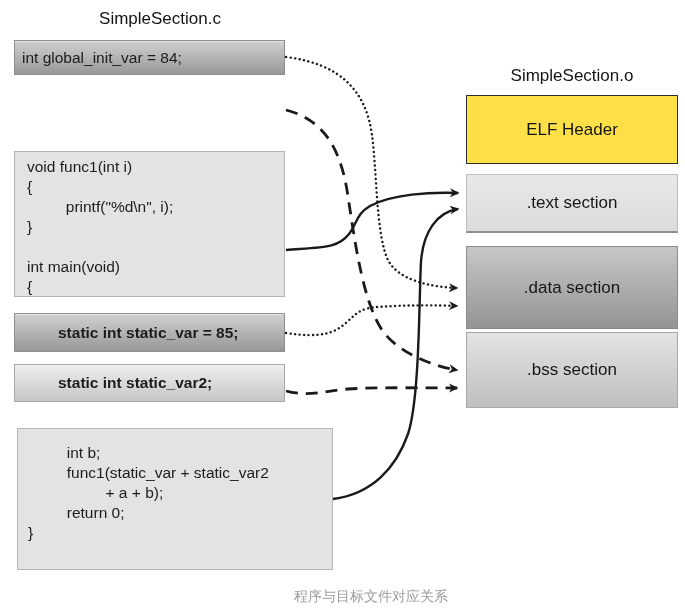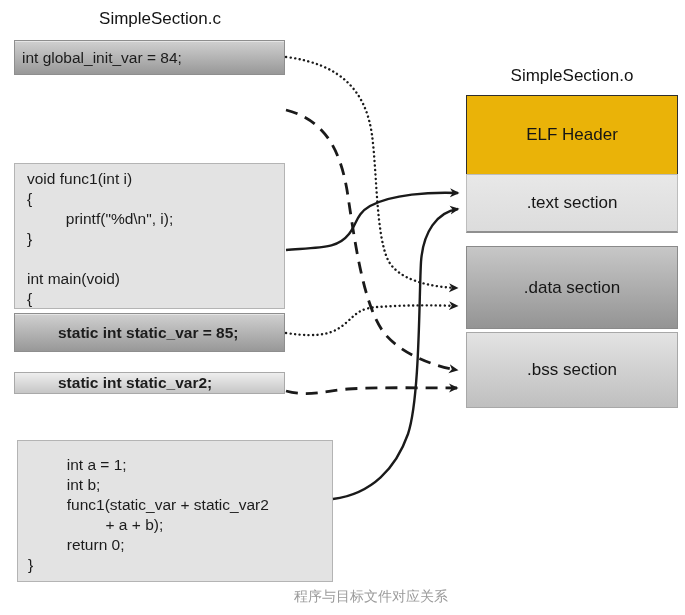--- a/index.html
+++ b/index.html
@@ -21,29 +21,29 @@
   }
   .grad-light{
     background:linear-gradient(to bottom,#eeeeee,#c6c6c6);
     border:1px solid #a9a9a9;
   }
   .flat{
     background:#e3e3e3;border:1px solid #b4b4b4;
   }
   .single{display:flex;align-items:center;padding-left:7px;white-space:pre;}
   .indented{padding-left:43px;font-weight:bold;}
-  .code{padding-top:5px;padding-left:12px;margin-top:12px;}
+  .code{padding-top:5px;padding-left:12px;}
   .code .line{height:20px;line-height:20px;white-space:pre;}
   .code6{padding-top:14px;padding-left:10px;}
   .section{
     position:absolute;left:466px;width:212px;box-sizing:border-box;
     display:flex;align-items:center;justify-content:center;
     font-size:17px;color:#161616;
   }
-  .sec-elf{top:95px;height:80px;background:#eab308;border:1px solid #2e2e2e;}
+  .sec-elf{top:95px;height:69px;background:#fde047;border:1px solid #2e2e2e;}
   .sec-text{top:174px;height:59px;background:linear-gradient(to bottom,#e8e8e8,#dcdcdc);border:1px solid #bdbdbd;border-bottom:2px solid #8f8f8f;}
   .sec-data{top:246px;height:83px;background:linear-gradient(to bottom,#c7c7c7,#949494);border:1px solid #8a8a8a;}
   .sec-bss{top:332px;height:76px;background:linear-gradient(to bottom,#e3e3e3,#bfbfbf);border:1px solid #a8a8a8;}
   .arrows{position:absolute;left:0;top:0;pointer-events:none;}
   .arrow{fill:none;stroke:#1a1a1a;}
   .solid-line{stroke-width:2.4;}
   .dashed-line{stroke-width:2.8;stroke-dasharray:12 8;}
   .dotted-line{stroke-width:2.4;stroke-dasharray:0.1 4.4;stroke-linecap:round;}
   .caption{
     position:absolute;top:588px;left:371px;transform:translateX(-50%);
@@ -70,26 +70,25 @@
     <div class="line">}</div>
     <div class="line"></div>
     <div class="line">int main(void)</div>
     <div class="line">{</div>
   </div>
 
   <div class="box grad-dark single indented" style="left:14px;top:313px;width:271px;height:39px;">
     <span class="line">static int static_var = 85;</span>
   </div>
 
-  <div class="box grad-light single indented" style="left:14px;top:372px;width:271px;height:22px;text-align:center;">
+  <div class="box grad-light single indented" style="left:14px;top:364px;width:271px;height:38px;text-align:center;">
     <span class="line">static int static_var2;</span>
   </div>
 
   <div class="box flat code code6" style="left:17px;top:428px;width:316px;height:142px;">
-    <div class="line">         int a = 1;</div>
     <div class="line">         int b;</div>
     <div class="line">         func1(static_var + static_var2</div>
     <div class="line">                  + a + b);</div>
     <div class="line">         return 0;</div>
     <div class="line">}</div>
   </div>
 
   <div class="section sec-elf">
     <span>ELF Header</span>
   </div>

